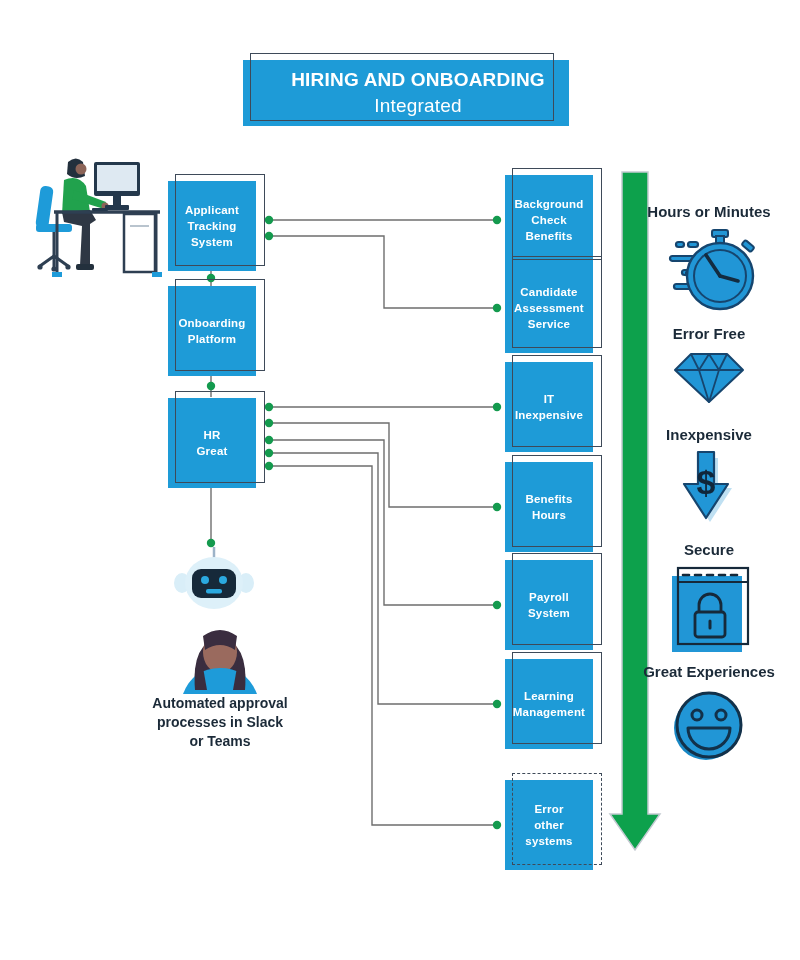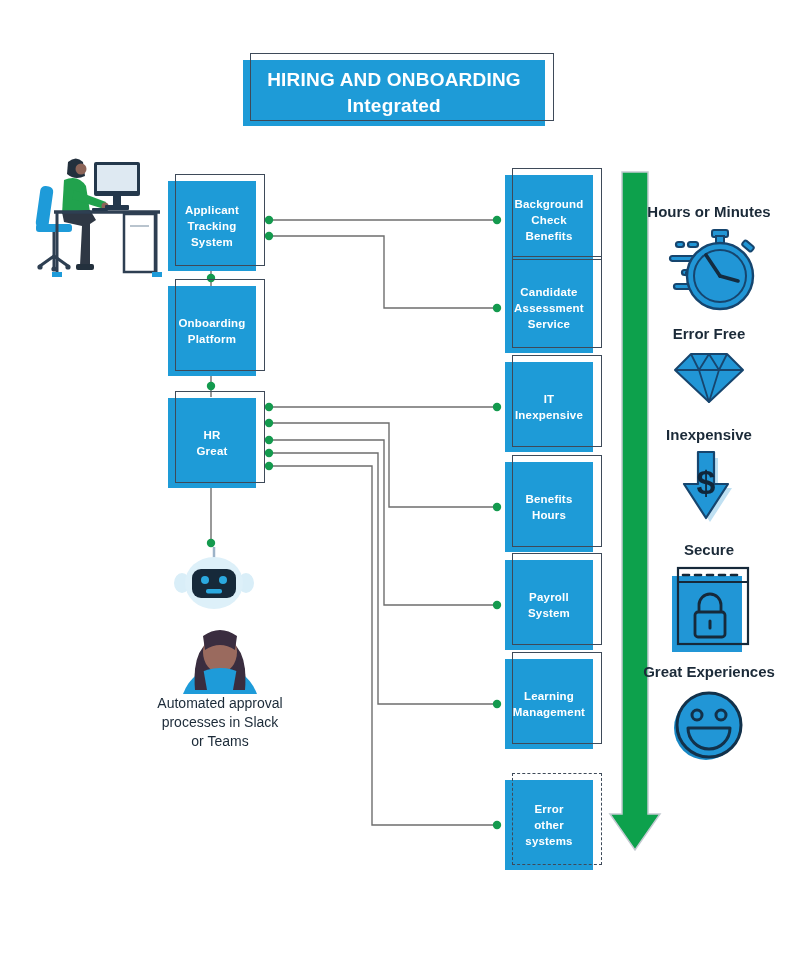--- a/index.html
+++ b/index.html
@@ -23,33 +23,33 @@
   }
   .sysbox .outline{
     position:absolute;left:7px;top:0;border:1.5px solid var(--outline-dark);
     background:transparent;pointer-events:none;
   }
   .sysbox .outline.dashed{border-style:dashed;}
   .sysbox .label{
     color:#ffffff;font-size:11.5px;font-weight:600;line-height:1.4;
     white-space:pre-line;letter-spacing:.2px;padding:4px;
   }
-  .titlebox .fill{width:302px;height:66px;}
+  .titlebox .fill{width:302px;height:66px;padding-left:24px;}
   .titlebox .outline{width:302px;height:66px;}
   .titlebox .label{font-size:19px;font-weight:700;line-height:1.35;white-space:pre-line;}
-  .titlebox .label .sub{font-weight:700;}
+  .titlebox .label .sub{font-weight:400;}
   .smallbox .fill{width:88px;height:90px;}
   .smallbox .outline{width:88px;height:90px;}
   .benefit-label{
     position:absolute;width:200px;left:609px;text-align:center;
     color:var(--text-dark);font-size:15px;font-weight:700;
   }
   .caption{
     position:absolute;left:125px;top:694px;width:190px;text-align:center;
-    color:var(--text-dark);font-size:14px;font-weight:400;line-height:1.35;
+    color:var(--text-dark);font-size:14px;font-weight:700;line-height:1.35;
     white-space:pre-line;
   }
   .lyr{position:absolute;left:0;top:0;}
 </style>
 </head>
 <body>
 
 <div class="canvas">
 
   <svg class="lyr" width="800" height="960">

